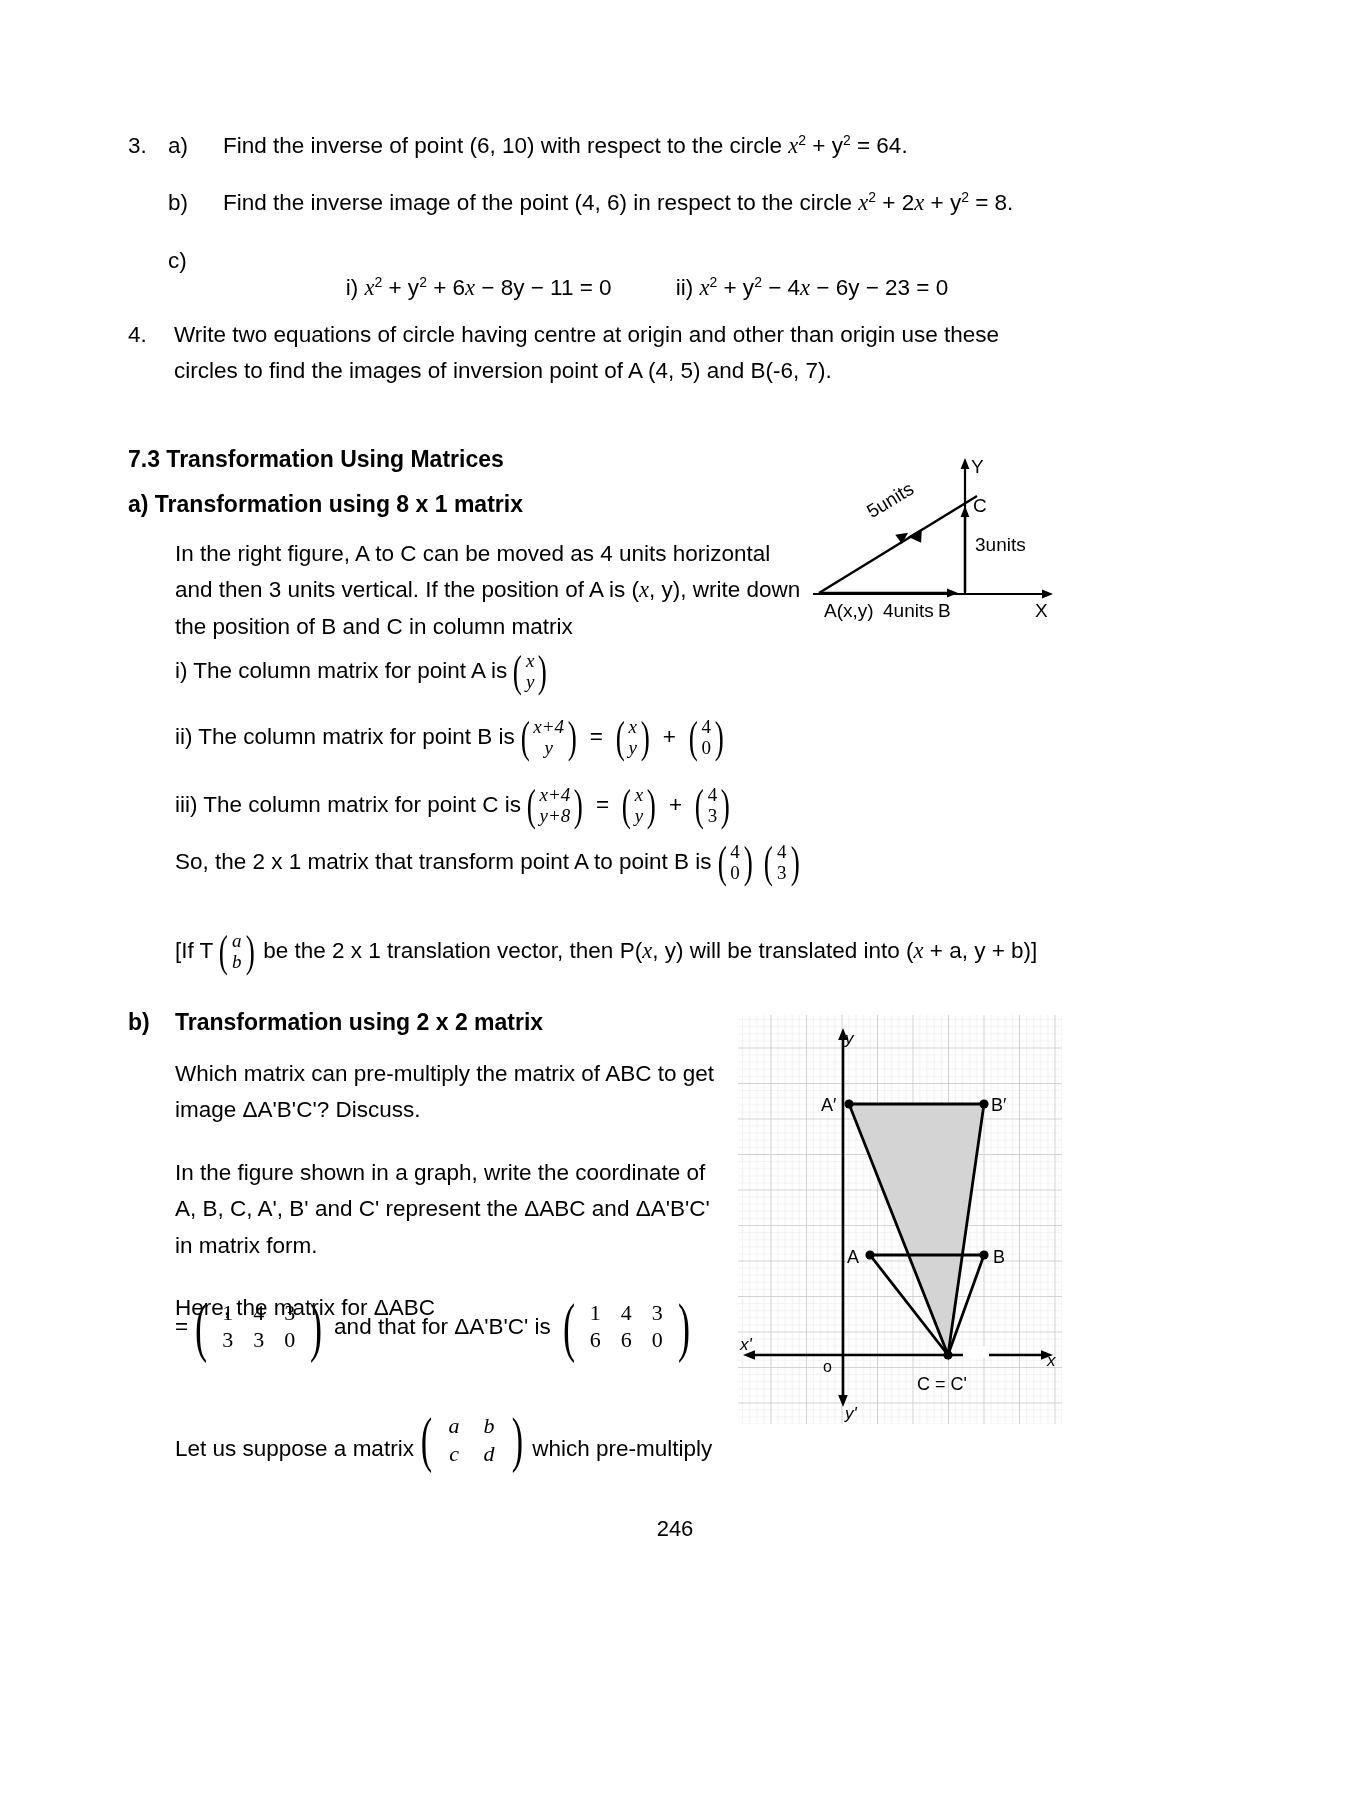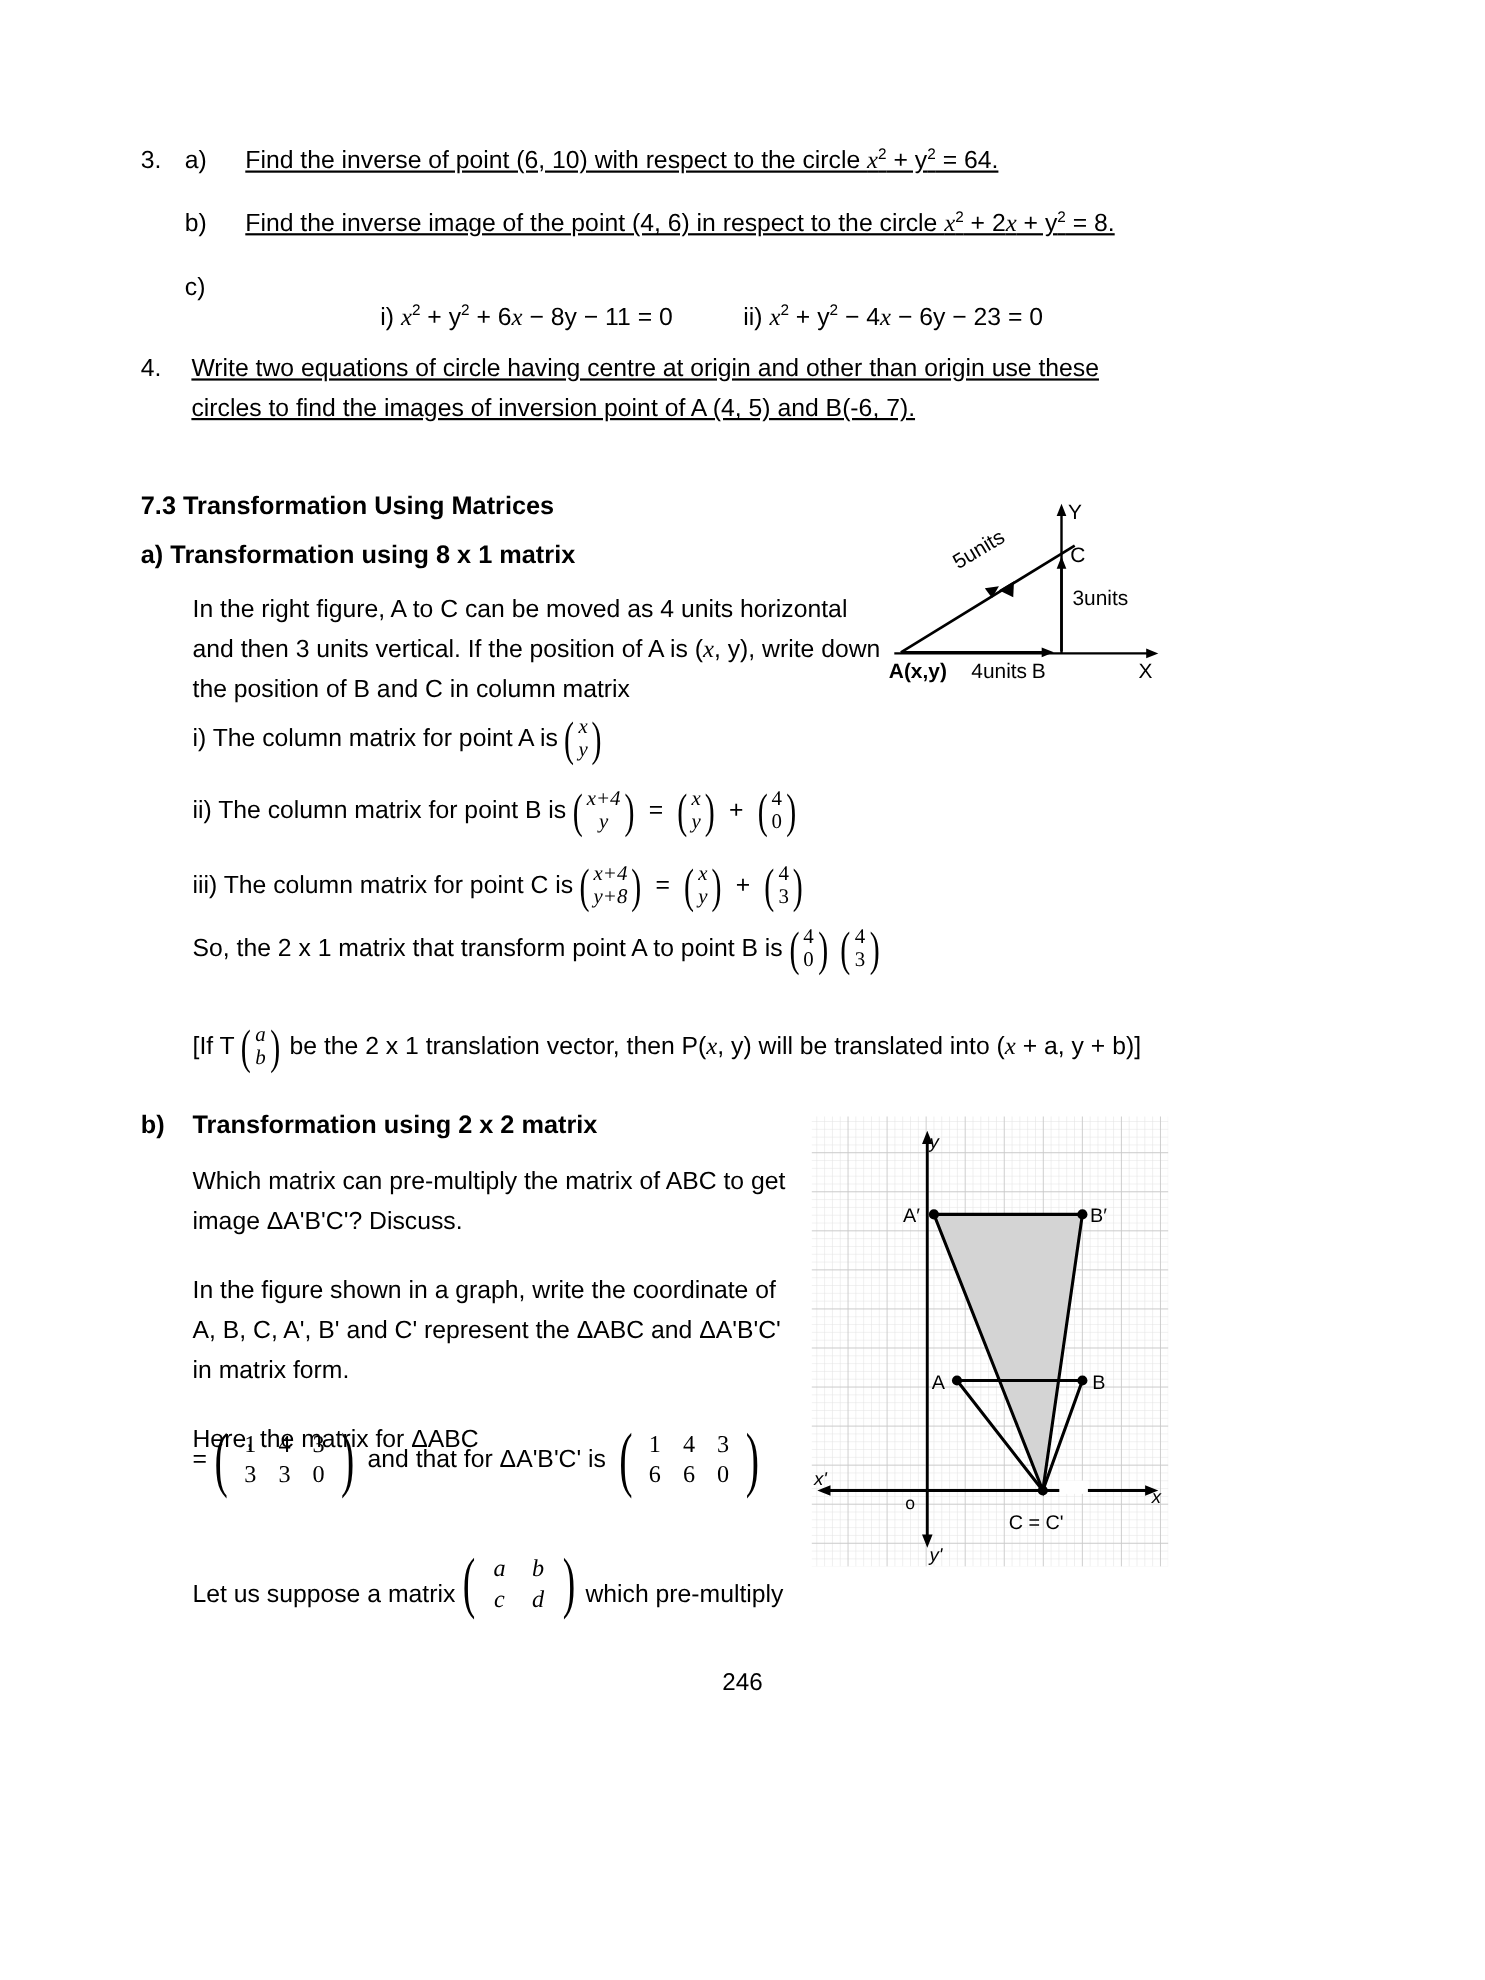--- a/index.html
+++ b/index.html
@@ -16,21 +16,21 @@
   
   .txt{font-size:22.5px;line-height:1.62;}
   .ital{font-style:italic;font-family:"Liberation Serif",serif;}
   sup{font-size:0.62em;vertical-align:super;line-height:0;}
 
   
   #q3{position:absolute;left:128px;top:128px;width:940px;}
   .q-row{display:flex;align-items:flex-start;margin-bottom:21px;}
   .q-num{width:40px;flex:none;}
   .q-let{width:55px;flex:none;}
-  .q-body{flex:1;text-decoration:underline;}
+  .q-body{flex:1;}
 
   #q3sub{position:absolute;left:222px;top:270px;width:850px;}
   .sub-eq{display:flex;justify-content:center;}
   .sub-eq .e1{width:330px;}
 
   #q4{position:absolute;left:128px;top:317px;width:930px;display:flex;}
   #q4 .q-num{width:46px;}
 
   
   #h73{position:absolute;left:128px;top:446px;font-size:23px;font-weight:bold;}
@@ -144,21 +144,21 @@
 
       <line x1="14" y1="141" x2="172" y2="44" stroke="#000" stroke-width="2.4"></line>
       <polygon points="120,80 104,80 112,92" fill="#000" transform="rotate(-31 112 84)"></polygon>
 
       <polygon points="104,84 92,79 93,90" fill="#000" transform="rotate(-31.5 98 84)"></polygon>
     </svg>
     <span class="figlbl" style="left:166px;top:4px;">Y</span>
     <span class="figlbl" style="left:168px;top:43px;">C</span>
     <span class="figlbl" style="left:170px;top:82px;">3units</span>
     <span class="figlbl" style="left:230px;top:148px;">X</span>
-    <span class="figlbl" style="left:3px;top:148px;font-weight:bold;">A(x,y)</span>
+    <span class="figlbl" style="left:19px;top:148px;">A(x,y)</span>
     <span class="figlbl" style="left:78px;top:148px;">4units</span>
     <span class="figlbl" style="left:133px;top:148px;">B</span>
     <span class="figlbl" style="left:58px;top:52px;transform:rotate(-31deg);transform-origin:left top;">5units</span>
   </div>
 
   <div class="mline txt" style="top:650px;text-align:right;">
     <span class="lead">i) The column matrix for point A is</span>
     <span class="cm">
       <span class="par">(</span>
       <span class="col">

